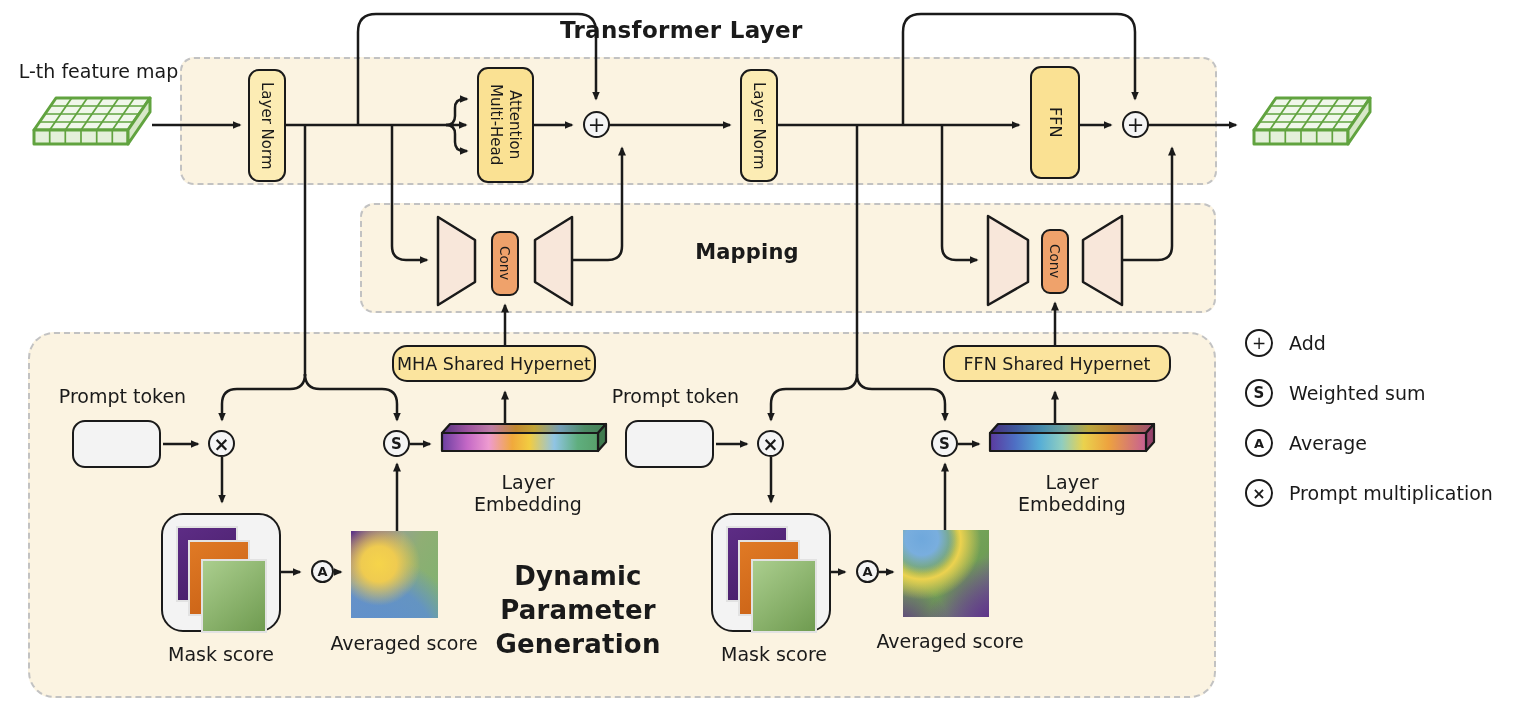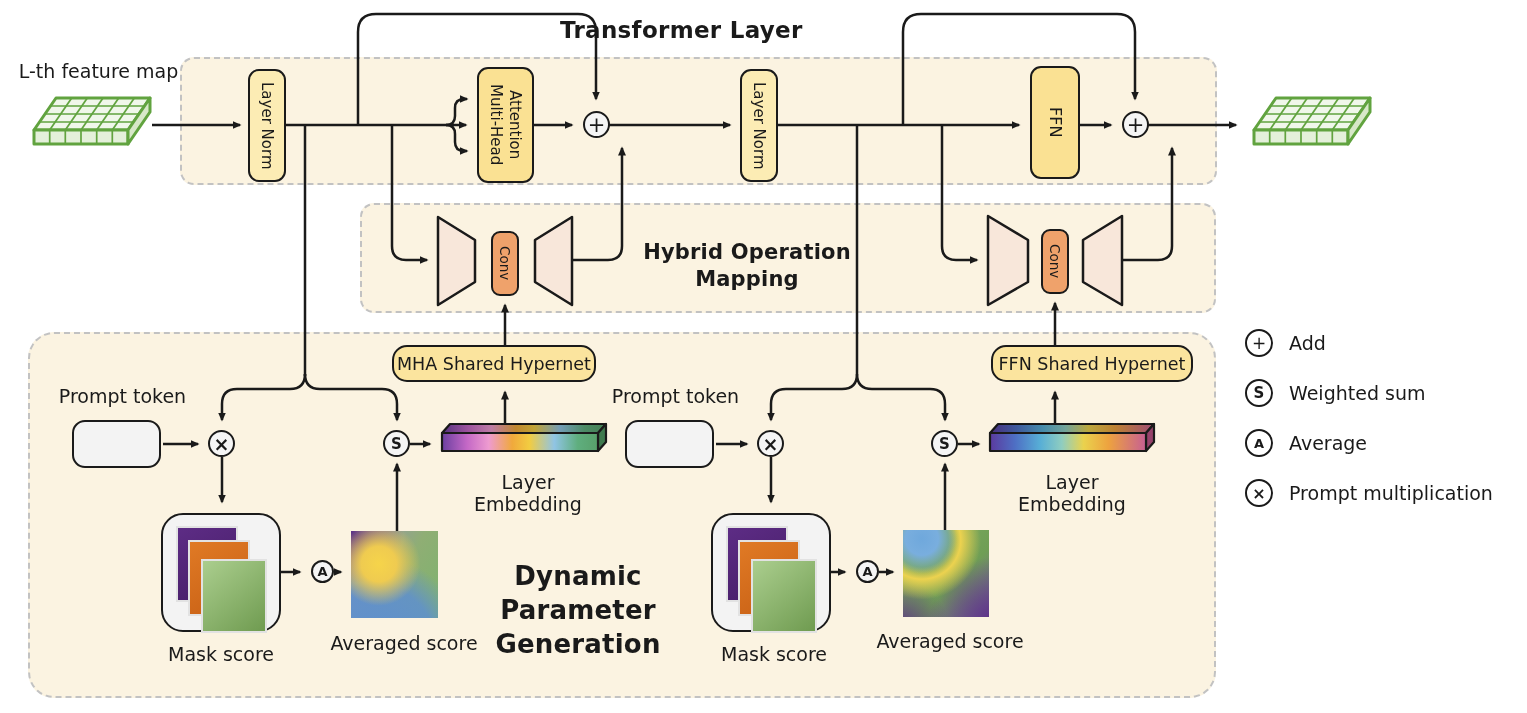--- a/index.html
+++ b/index.html
@@ -227,39 +227,38 @@
   </div>
 
   <div class="op op-add" style="left:583px;top:111px;">
     <span>+</span>
   </div>
   <div class="op op-add" style="left:1122px;top:111px;">
     <span>+</span>
   </div>
 
   <div class="sectitle" style="left:627px;top:239px;width:240px;">
-    <div>Hybrid Operation</div>
     <div>Mapping</div>
   </div>
   <div class="convbox" style="left:491px;top:231px;width:28px;height:65px;">
     <div class="vtext" style="font-size:13.5px;">Conv</div>
   </div>
   <div class="convbox" style="left:1041px;top:229px;width:28px;height:65px;">
     <div class="vtext" style="font-size:13.5px;">Conv</div>
   </div>
 
   <div class="sectitle" style="left:438px;top:560px;width:280px;font-size:26px;">
     <div>Dynamic Parameter</div>
     <div>Generation</div>
   </div>
 
   <div class="hyper" style="left:392px;top:345px;width:204px;height:37px;">
     <span>MHA Shared Hypernet</span>
   </div>
-  <div class="hyper" style="left:943px;top:345px;width:202px;height:37px;margin-left:48px;">
+  <div class="hyper" style="left:943px;top:345px;width:228px;height:37px;">
     <span>FFN Shared Hypernet</span>
   </div>
 
   <div class="lbl" style="left:45px;top:386px;width:155px;">Prompt token</div>
   <div class="graybox prompt-box" style="left:72px;top:420px;width:89px;height:48px;"></div>
   <div class="op op-mult" style="left:208px;top:430px;">
     <span>×</span>
   </div>
   <div class="op op-sum" style="left:383px;top:430px;">
     <span>S</span>

